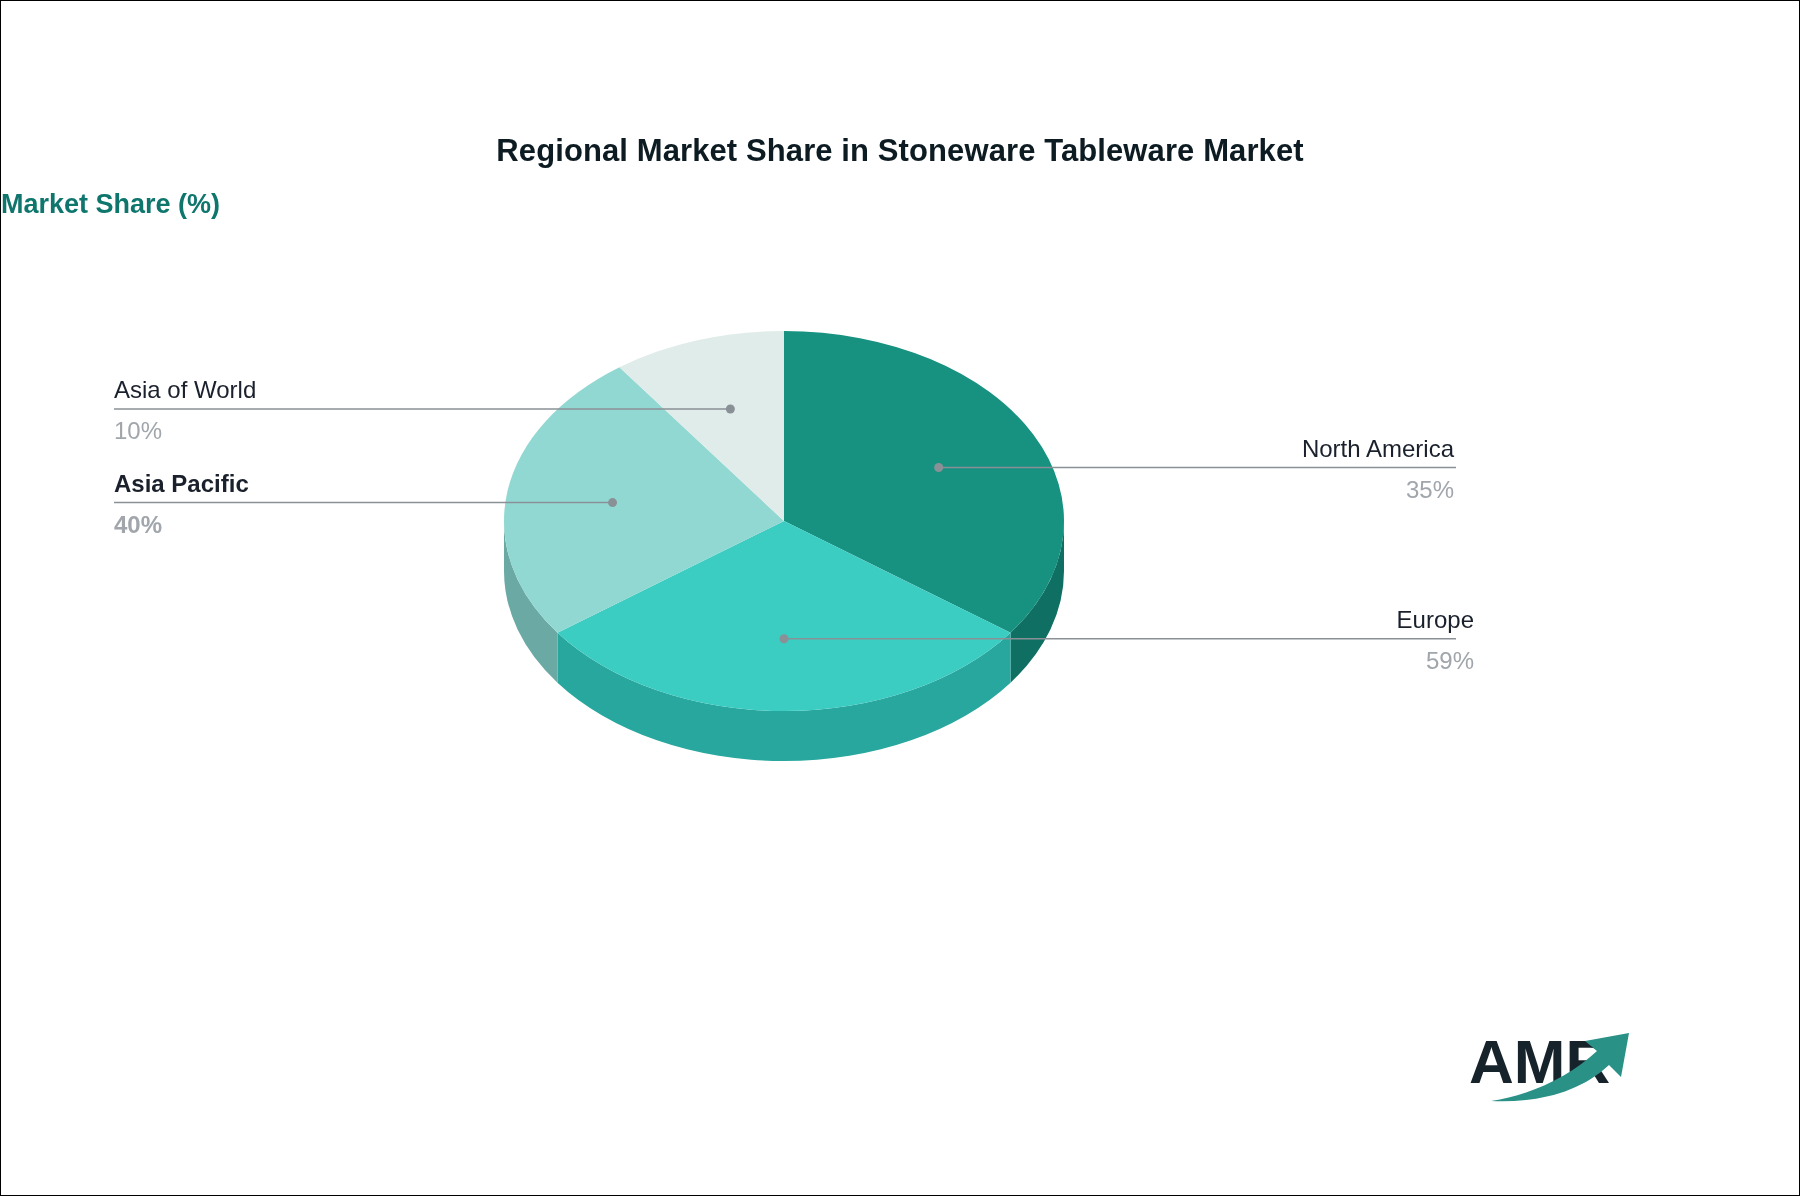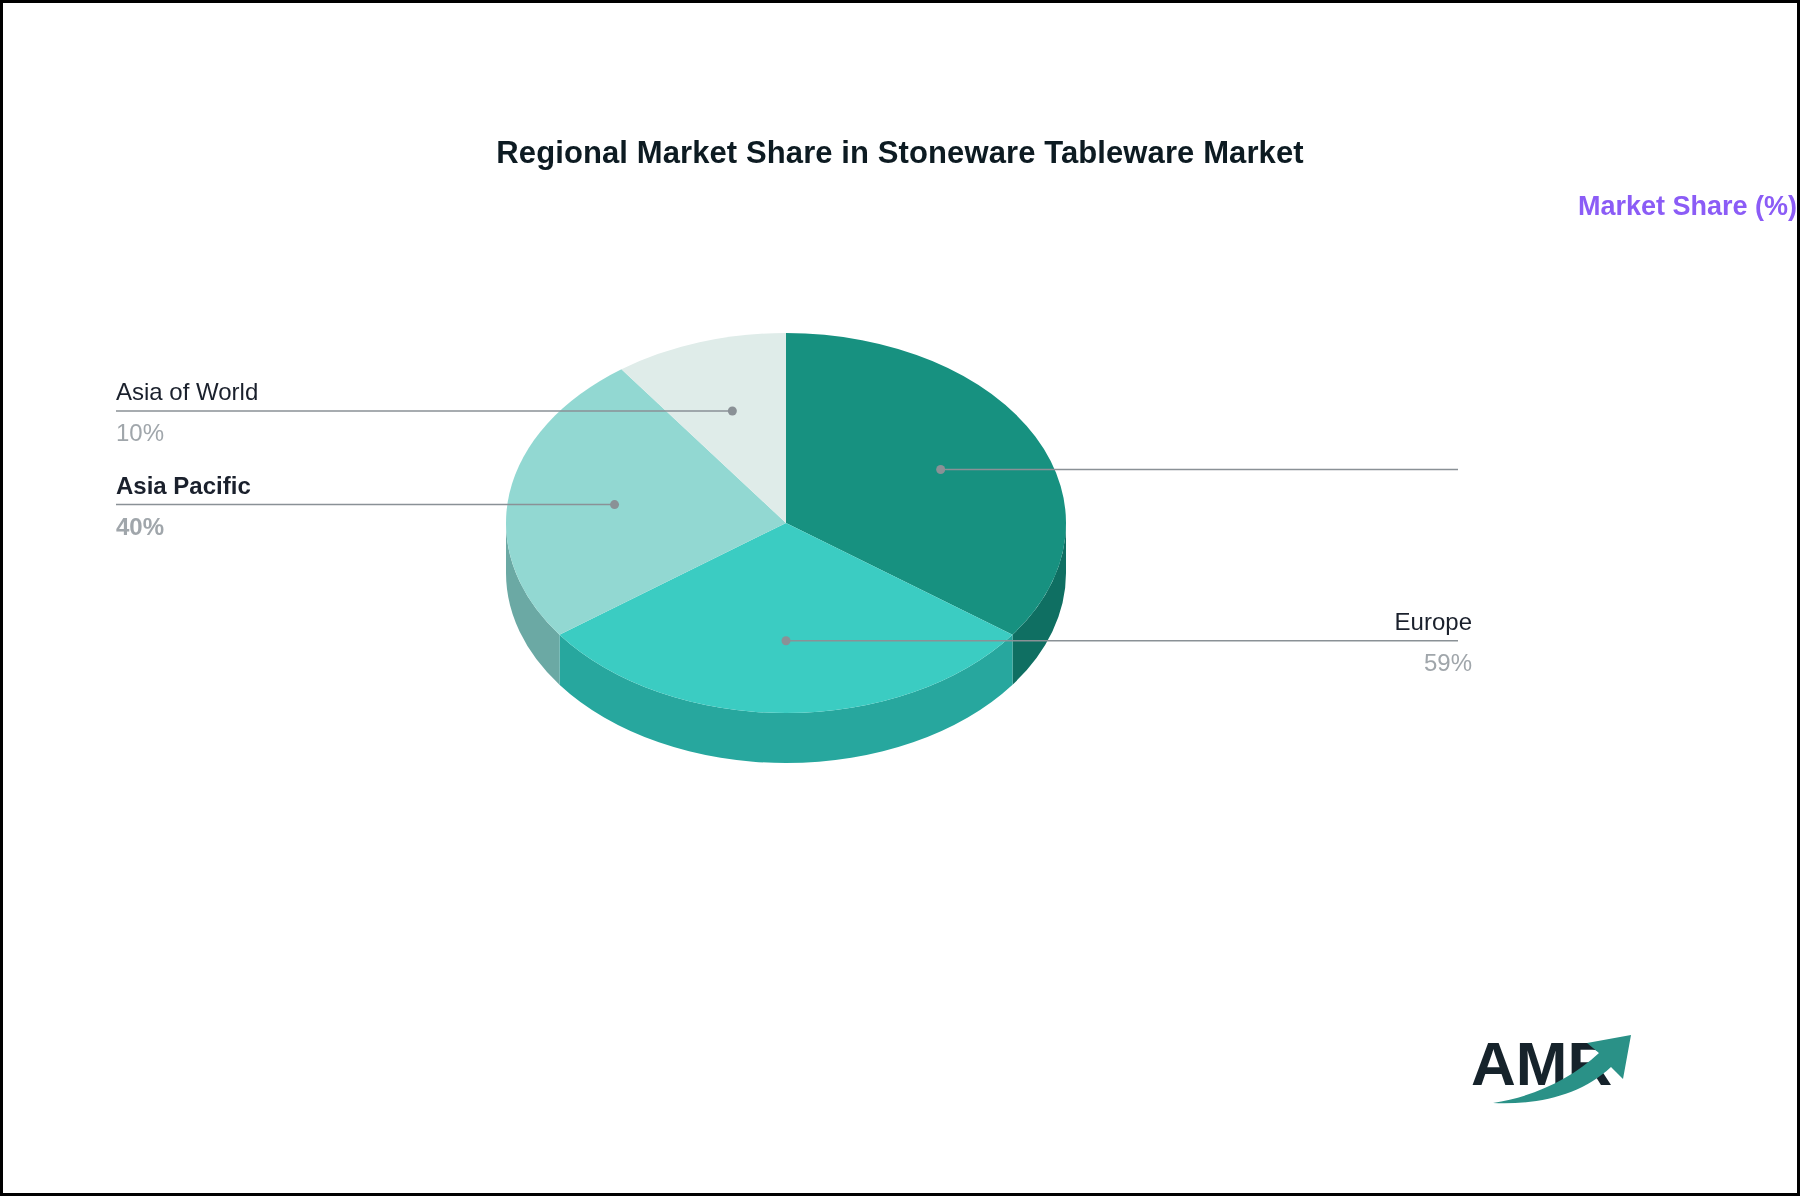--- a/index.html
+++ b/index.html
@@ -11,43 +11,43 @@
     width: 1800px;
     height: 1196px;
     font-family: "Liberation Sans", sans-serif;
     overflow: hidden;
     position: relative;
   }
   .canvas {
     position: absolute;
     inset: 0;
     background: #ffffff;
-    border: 3px solid #000000;
+    border: 1px solid #000000;
     box-sizing: border-box;
   }
   .title {
     position: absolute;
     left: 0;
     right: 0;
     top: 132px;
     text-align: center;
     font-size: 31px;
     font-weight: bold;
     color: #0d1b22;
     letter-spacing: 0.1px;
   }
   .subtitle {
     position: absolute;
     left: 0;
     right: 0;
     top: 188px;
-    text-align: right;
+    text-align: left;
     font-size: 27px;
     font-weight: bold;
-    color: #8b5cf6;
+    color: #0f766e;
   }
   .chart-area {
     position: absolute;
     left: 0;
     top: 0;
     width: 1800px;
     height: 1196px;
   }
   .label-group {
     position: absolute;
@@ -116,20 +116,24 @@
   <div class="label-group label-left" style="left: 113px; top: 375.966px; width: 300px;">
     <div class="name">Asia of World</div>
     <div class="value">10%</div>
   </div>
 
   <div class="label-group label-left" style="left: 113px; top: 469.572px; width: 300px; font-weight: bold;">
     <div class="name">Asia Pacific</div>
     <div class="value">40%</div>
   </div>
 
+  <div class="label-group label-right" style="right: 345px; top: 434.52px; width: 340px;">
+    <div class="name">North America</div>
+    <div class="value">35%</div>
+  </div>
 
   <div class="label-group label-right" style="right: 325px; top: 605.8px; width: 340px;">
     <div class="name">Europe</div>
     <div class="value">59%</div>
   </div>
 
   <svg class="logo" viewBox="0 0 200 86">
     <text x="0" y="62" font-family="Liberation Sans, sans-serif" font-size="62" font-weight="bold" fill="#16232b">AMR</text>
     <path fill="#2a9187" d="M 22 80 C 62 74 100 56 128 30 L 116 20 L 160 12 L 152 56 L 140 44 C 110 72 68 82 22 80 Z"></path>
   </svg>

